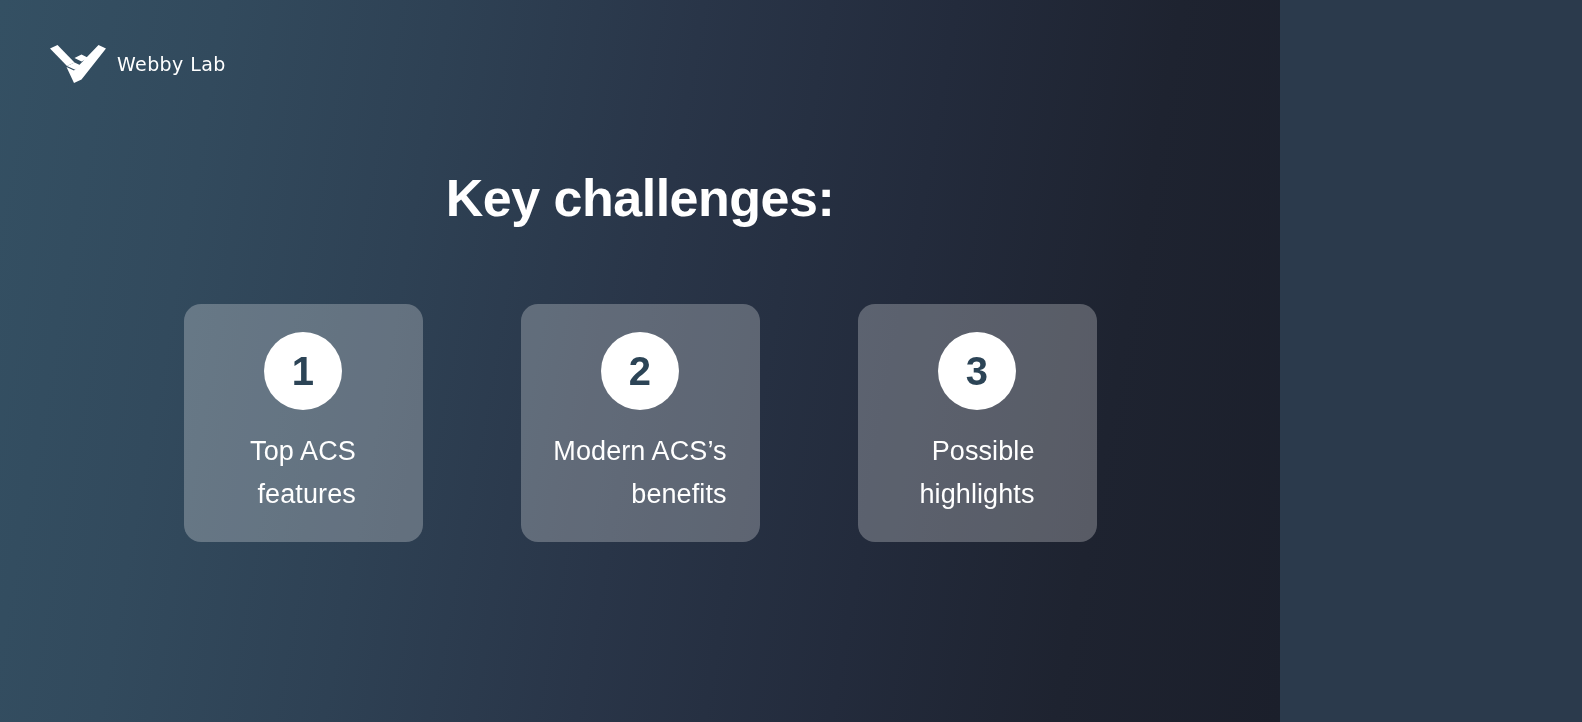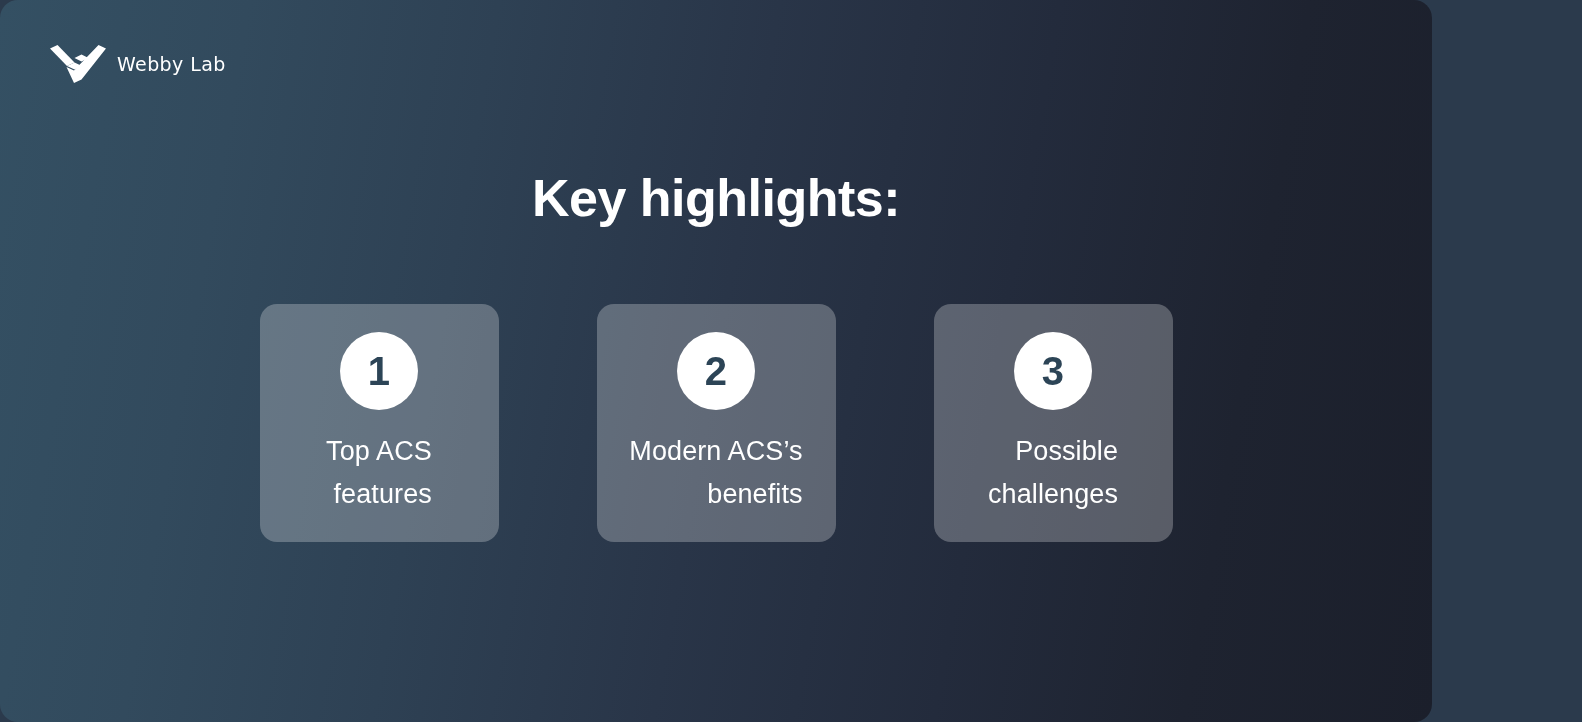--- a/index.html
+++ b/index.html
@@ -13,33 +13,32 @@
   body {
     font-family:"Liberation Sans", sans-serif;
     background:#2b3a4c;
     position:relative;
   }
 
   
   .slide {
     position:absolute;
     inset:0;
-    width:1432px;
+    width:1280px;
     height:722px;
     background:
       linear-gradient(100deg,
         #345063 0%,
         #324a5d 16%,
         #2e4154 32%,
         #293548 50%,
         #232b3c 68%,
         #1e2330 84%,
         #1b1f2b 100%);
     overflow:hidden;
-    border-radius:18px;
   }
 
   
   .brand {
     position:absolute;
     left:50px;
     top:44px;
     display:flex;
     align-items:center;
     gap:11px;
@@ -135,21 +134,21 @@
   <div class="brand">
     <svg class="brand-mark" viewBox="0 0 56 38" aria-hidden="true">
       <path d="M0 3.5 L7.5 0 L24.5 17.5 L17 21 Z" fill="#ffffff"></path>
       <path d="M24.5 17.5 L17 21 L24.5 24.5 L32 21 Z" fill="#ffffff"></path>
       <path d="M56 3.5 L48.5 0 L24 25.5 L16.5 22 L24 38 L31.5 34.5 Z" fill="#ffffff"></path>
       <path d="M31.5 9.5 L24.5 13 L31.5 16.5 L38.5 13 Z" fill="#ffffff"></path>
     </svg>
     <span class="brand-name">Webby Lab</span>
   </div>
 
-  <h1 class="slide-title">Key highlights:</h1>
+  <h1 class="slide-title">Key challenges:</h1>
 
   <div class="cards">
 
     <div class="card">
       <div class="card-badge">
         <span class="card-badge-num">1</span>
       </div>
       <div class="card-label">Top ACS
 features</div>
     </div>
@@ -160,18 +159,18 @@
       </div>
       <div class="card-label">Modern ACS’s
 benefits</div>
     </div>
 
     <div class="card">
       <div class="card-badge">
         <span class="card-badge-num">3</span>
       </div>
       <div class="card-label">Possible
-challenges</div>
+highlights</div>
     </div>
 
   </div>
 
 </div>
 
 </body></html>

